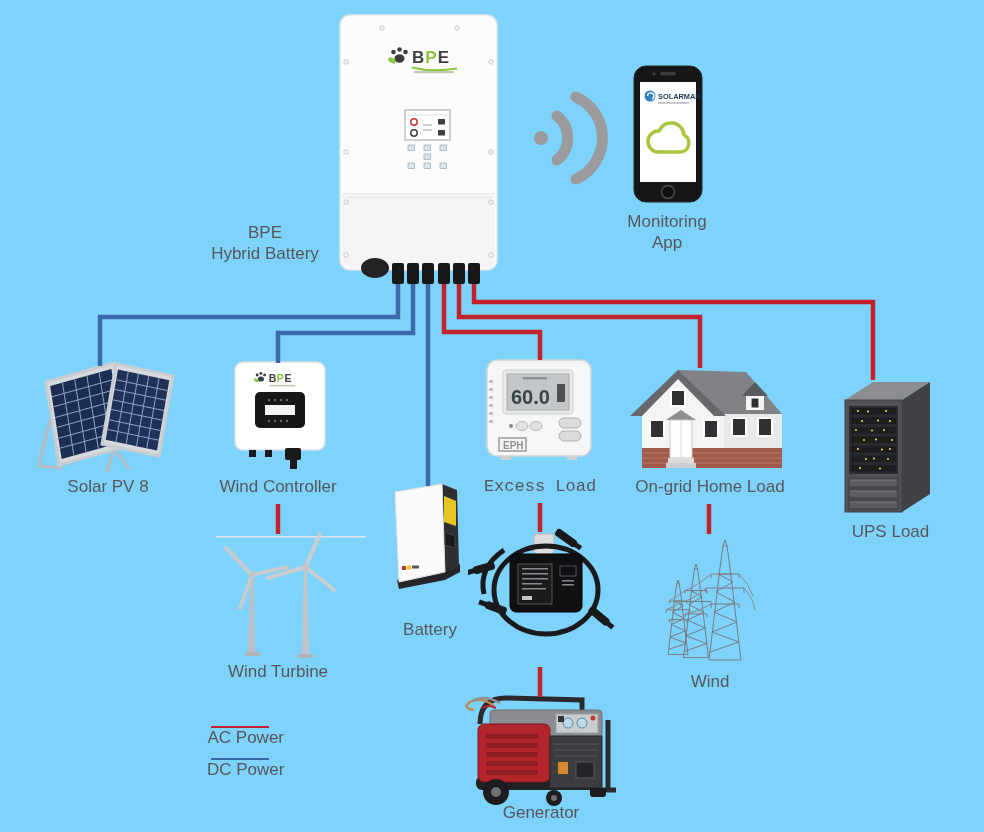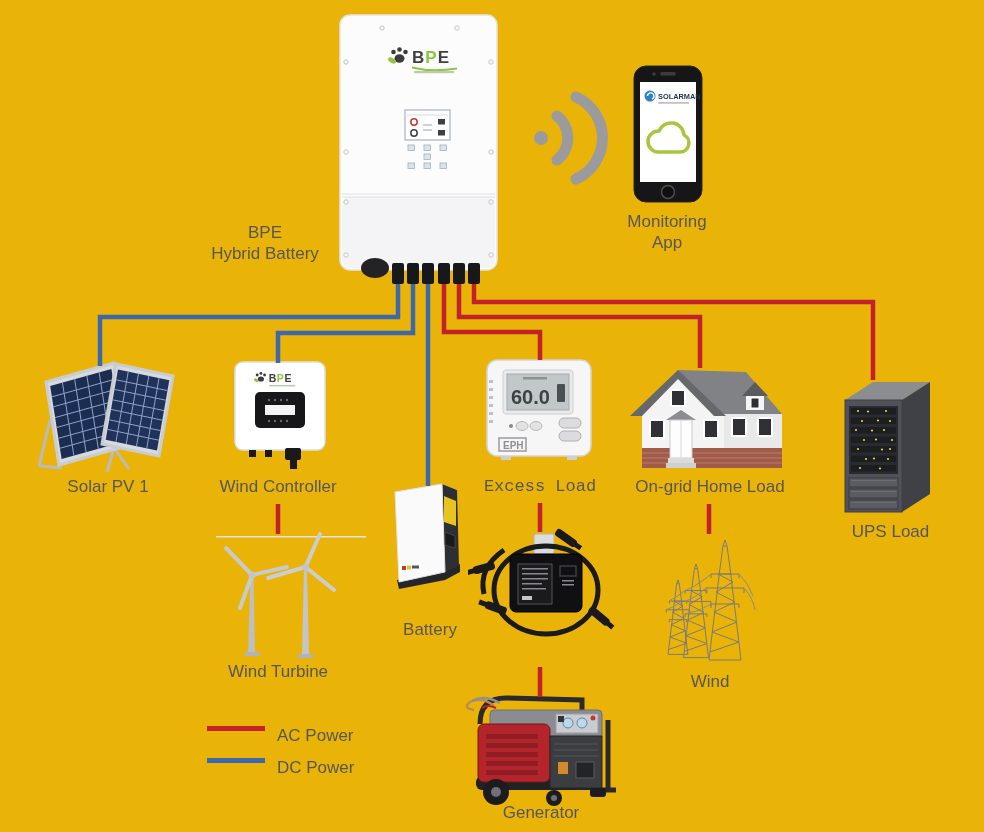--- a/index.html
+++ b/index.html
@@ -1,29 +1,29 @@
 <!DOCTYPE html>
 <html style="--ac-power: #c3222a; --dc-power: #3d68ab; --label-text: #57575a; --brand-green: #8dc63f;"><head>
 <meta charset="utf-8">
 <style>
   :root{ --ac-power:#c3222a; --dc-power:#3d68ab; --label-text:#57575a; }
   html,body{margin:0;padding:0;background:#fff;}
-  .canvas{position:relative;width:984px;height:832px;background:#eab308;
+  .canvas{position:relative;width:984px;height:832px;background:#7dd3fc;
           font-family:"Liberation Sans",sans-serif;overflow:hidden;}
   .node{position:absolute;}
   .node svg{display:block;}
   .lbl{position:absolute;color:var(--label-text);font-size:17px;line-height:21px;
        text-align:center;white-space:nowrap;}
   .wires{position:absolute;left:0;top:0;z-index:3;pointer-events:none;}
   .node{z-index:1;}
   .lbl{z-index:2;}
   path.ac{stroke:var(--ac-power);stroke-width:4.5;fill:none;}
   path.dc{stroke:var(--dc-power);stroke-width:4.5;fill:none;}
   .legend{position:absolute;left:207px;top:726px;z-index:2;}
-  .legend-row{display:flex;align-items:flex-start;height:22px;margin-bottom:10px;}
+  .legend-row{display:flex;align-items:center;height:22px;margin-bottom:10px;flex-direction:column;}
   .legend-swatch{width:58px;height:5px;margin-right:12px;}
   .legend-swatch.ac{background:var(--ac-power);}
   .legend-swatch.dc{background:var(--dc-power);}
   .legend-label{color:var(--label-text);font-size:17px;}
   text{font-family:"Liberation Sans",sans-serif;}
 </style>
 </head>
 <body>
 
 <div class="canvas">
@@ -183,21 +183,21 @@
           <line x1="0.05" y1="0.31" x2="0.95" y2="0.31" vector-effect="non-scaling-stroke"></line>
           <line x1="0.05" y1="0.44" x2="0.95" y2="0.44" vector-effect="non-scaling-stroke"></line>
           <line x1="0.05" y1="0.56" x2="0.95" y2="0.56" vector-effect="non-scaling-stroke"></line>
           <line x1="0.05" y1="0.69" x2="0.95" y2="0.69" vector-effect="non-scaling-stroke"></line>
           <line x1="0.05" y1="0.81" x2="0.95" y2="0.81" vector-effect="non-scaling-stroke"></line>
         </g>
         <rect x="0" y="0" width="1" height="1" fill="none" stroke="#c9cdd2" stroke-width="3" vector-effect="non-scaling-stroke"></rect>
       </g>
     </svg>
   </div>
-  <div class="lbl" style="left:38px;top:476px;width:140px;">Solar PV 1</div>
+  <div class="lbl" style="left:38px;top:476px;width:140px;">Solar PV 8</div>
 
   <div class="node" style="left:225px;top:352px;">
     <svg width="110" height="118" viewBox="0 0 110 118">
       <rect x="10" y="10" width="90" height="88" rx="8" fill="#ffffff" stroke="#e0e0e2" stroke-width="1.5"></rect>
       <g transform="translate(30,18) scale(0.62)">
         <circle cx="3.5" cy="8" r="2.3" fill="#3c3c3e"></circle>
           <circle cx="9.5" cy="5.5" r="2.3" fill="#3c3c3e"></circle>
           <circle cx="15.5" cy="8" r="2.3" fill="#3c3c3e"></circle>
         <ellipse cx="9.5" cy="14.5" rx="5" ry="4.2" fill="#3c3c3e"></ellipse>
         <ellipse cx="2" cy="16.5" rx="4.2" ry="2.4" fill="#8dc63f" transform="rotate(32 2 16.5)"></ellipse>

